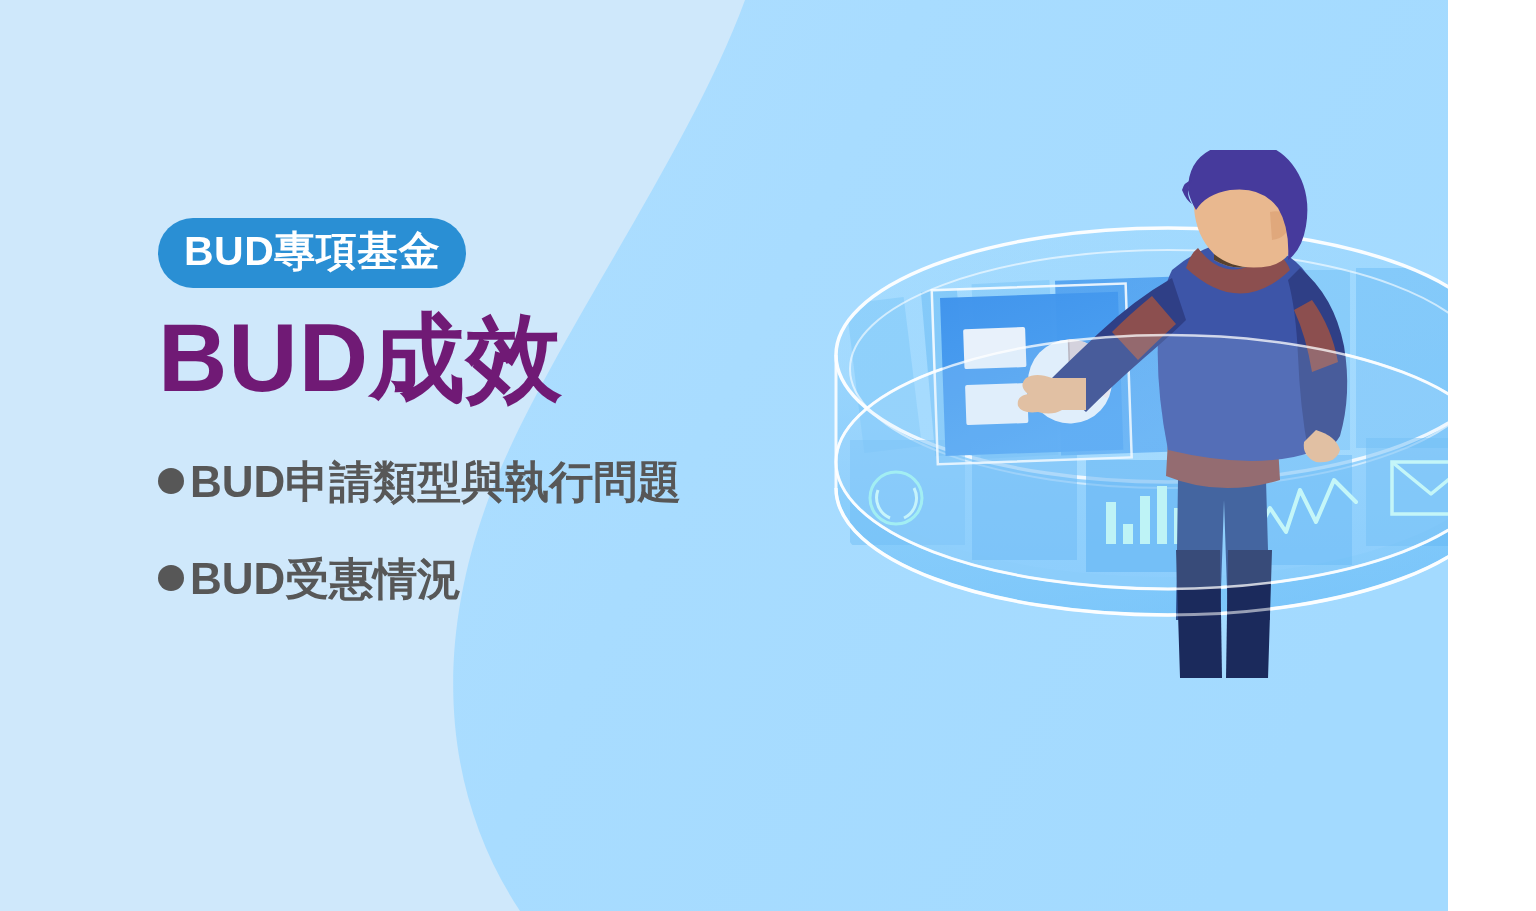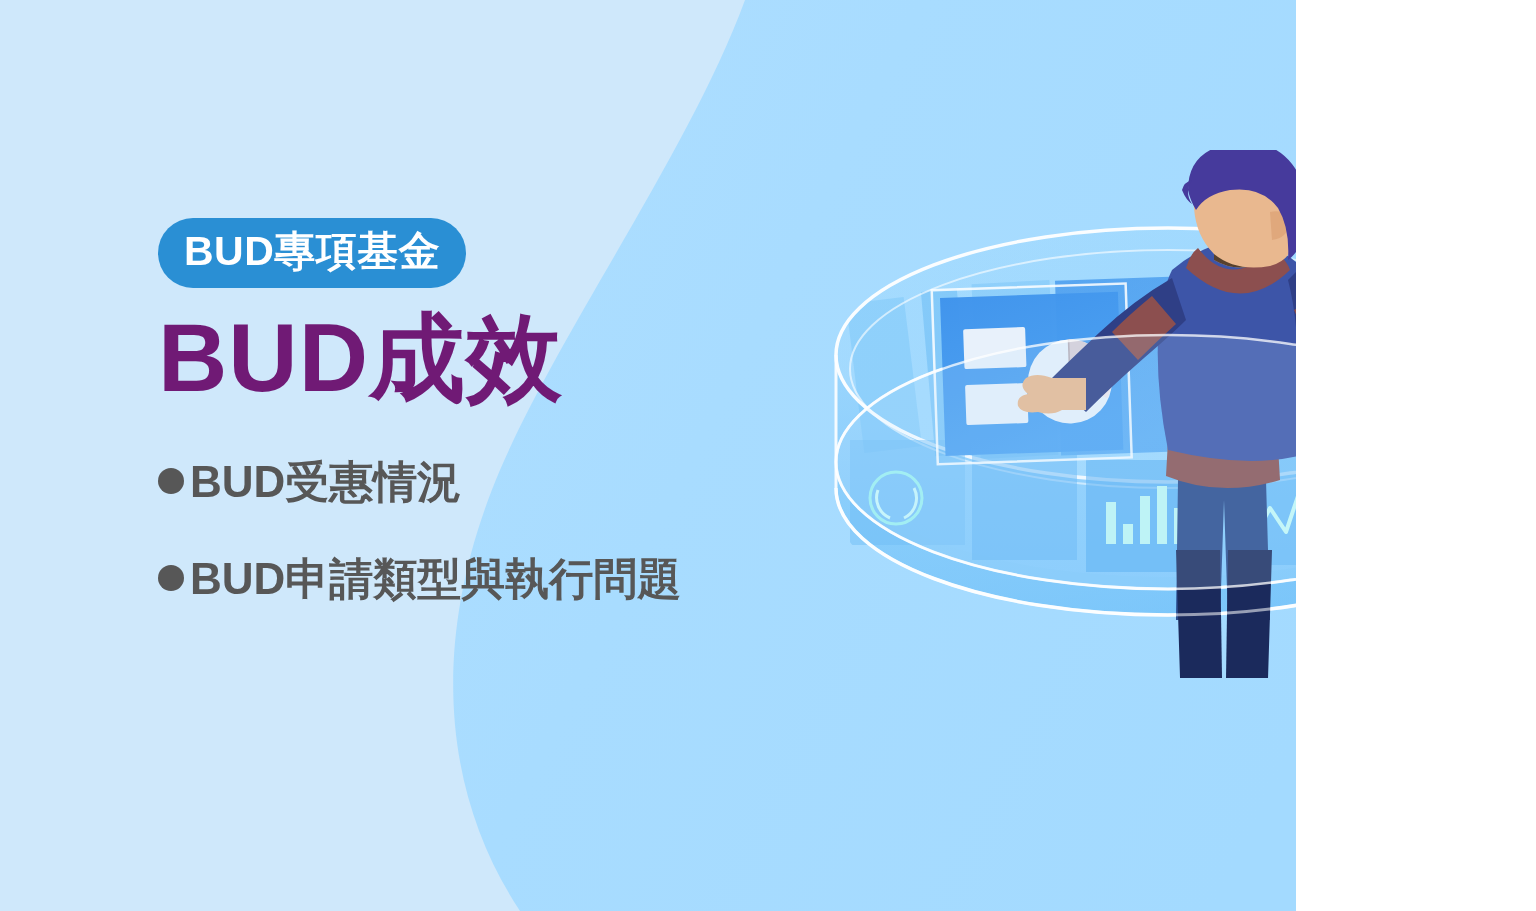--- a/index.html
+++ b/index.html
@@ -2,21 +2,21 @@
 <html><head>
 <meta charset="utf-8">
 <style>
   html, body {
     margin: 0;
     padding: 0;
     background: #ffffff;
   }
   #canvas {
     position: relative;
-    width: 1296px;
+    width: 1448px;
     height: 911px;
     overflow: hidden;
     font-family: "Liberation Sans", "DejaVu Sans", sans-serif;
     background: #c6e4fa;
   }
   
   .bg-base {
     position: absolute;
     inset: 0;
     background: #c6e4fa;
@@ -110,25 +110,25 @@
 
   <div class="text-block">
 
     <div class="badge">BUD專項基金</div>
 
     <div class="headline">BUD成效</div>
 
     <div class="bullets">
       <div class="bullet-row">
         <span class="bullet-dot"></span>
-        <span>BUD受惠情況</span>
+        <span>BUD申請類型與執行問題</span>
       </div>
       <div class="bullet-row">
         <span class="bullet-dot"></span>
-        <span>BUD申請類型與執行問題</span>
+        <span>BUD受惠情況</span>
       </div>
     </div>
   </div>
 
   <div class="illustration">
     <svg class="illu-svg" width="736" height="620" viewBox="0 0 736 620">
       <defs>
         <linearGradient id="ringBand" x1="0" y1="0" x2="0" y2="1">
           <stop offset="0" stop-color="#93d2fb" stop-opacity="0.85"></stop>
           <stop offset="0.5" stop-color="#7cc6fb" stop-opacity="0.9"></stop>

